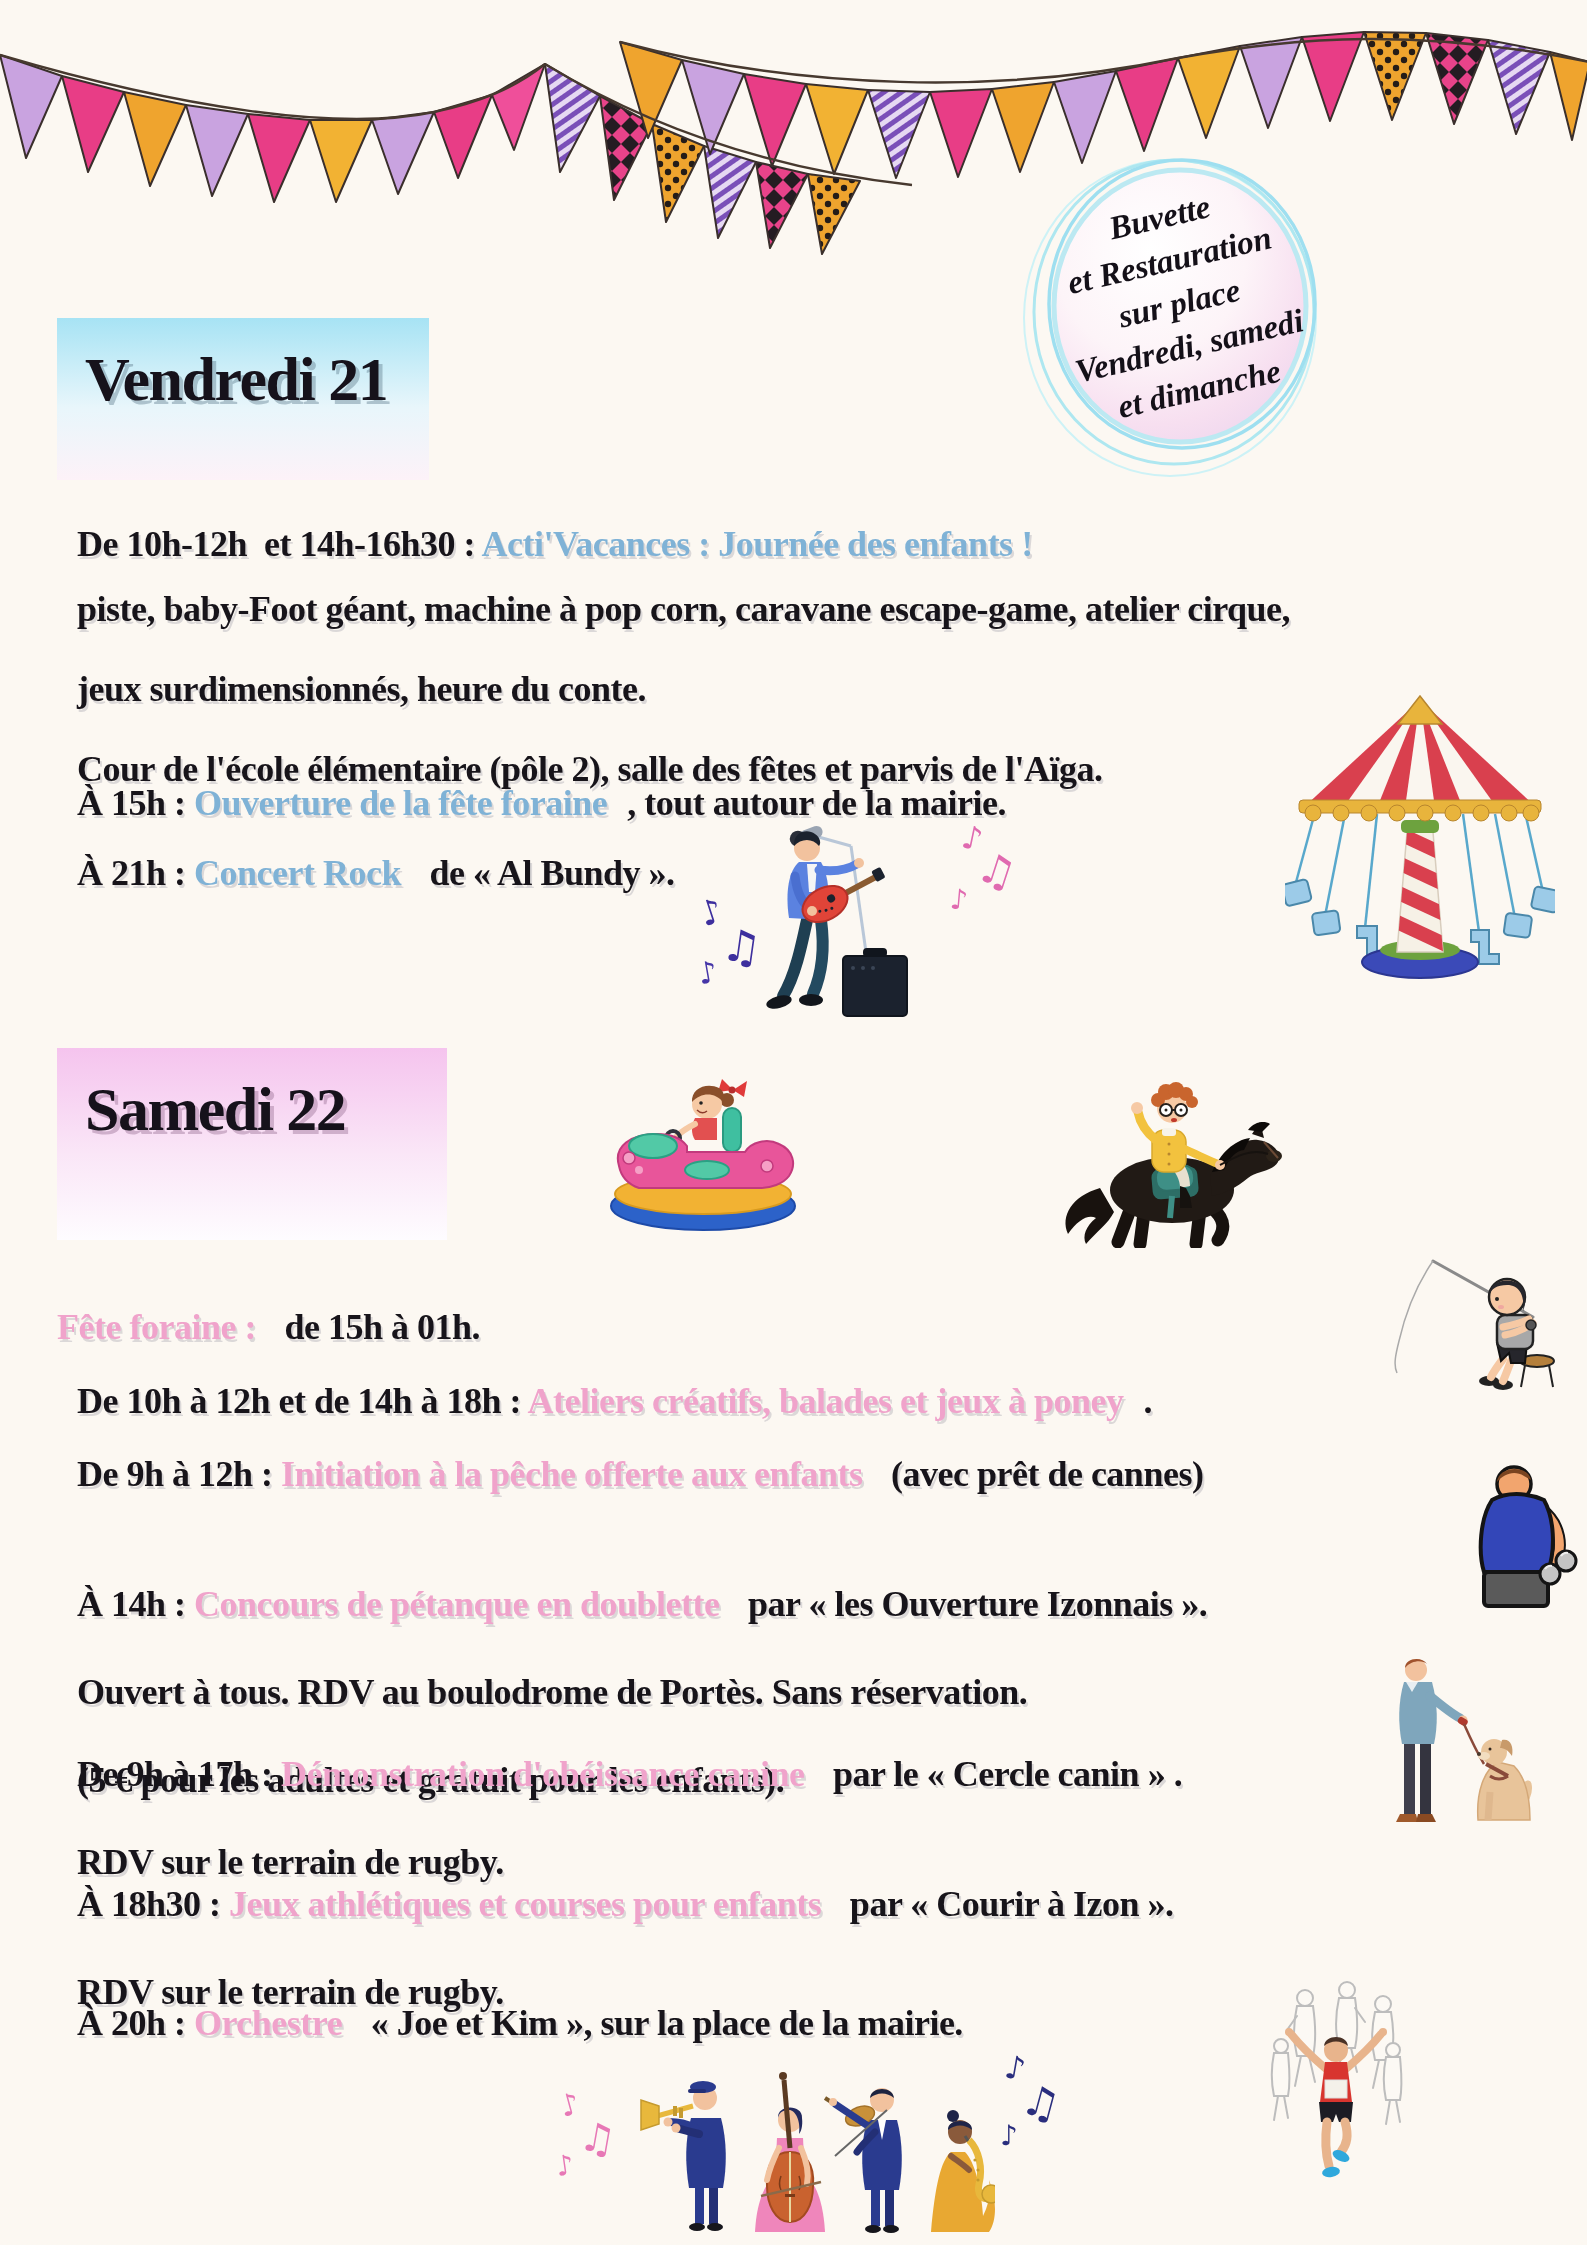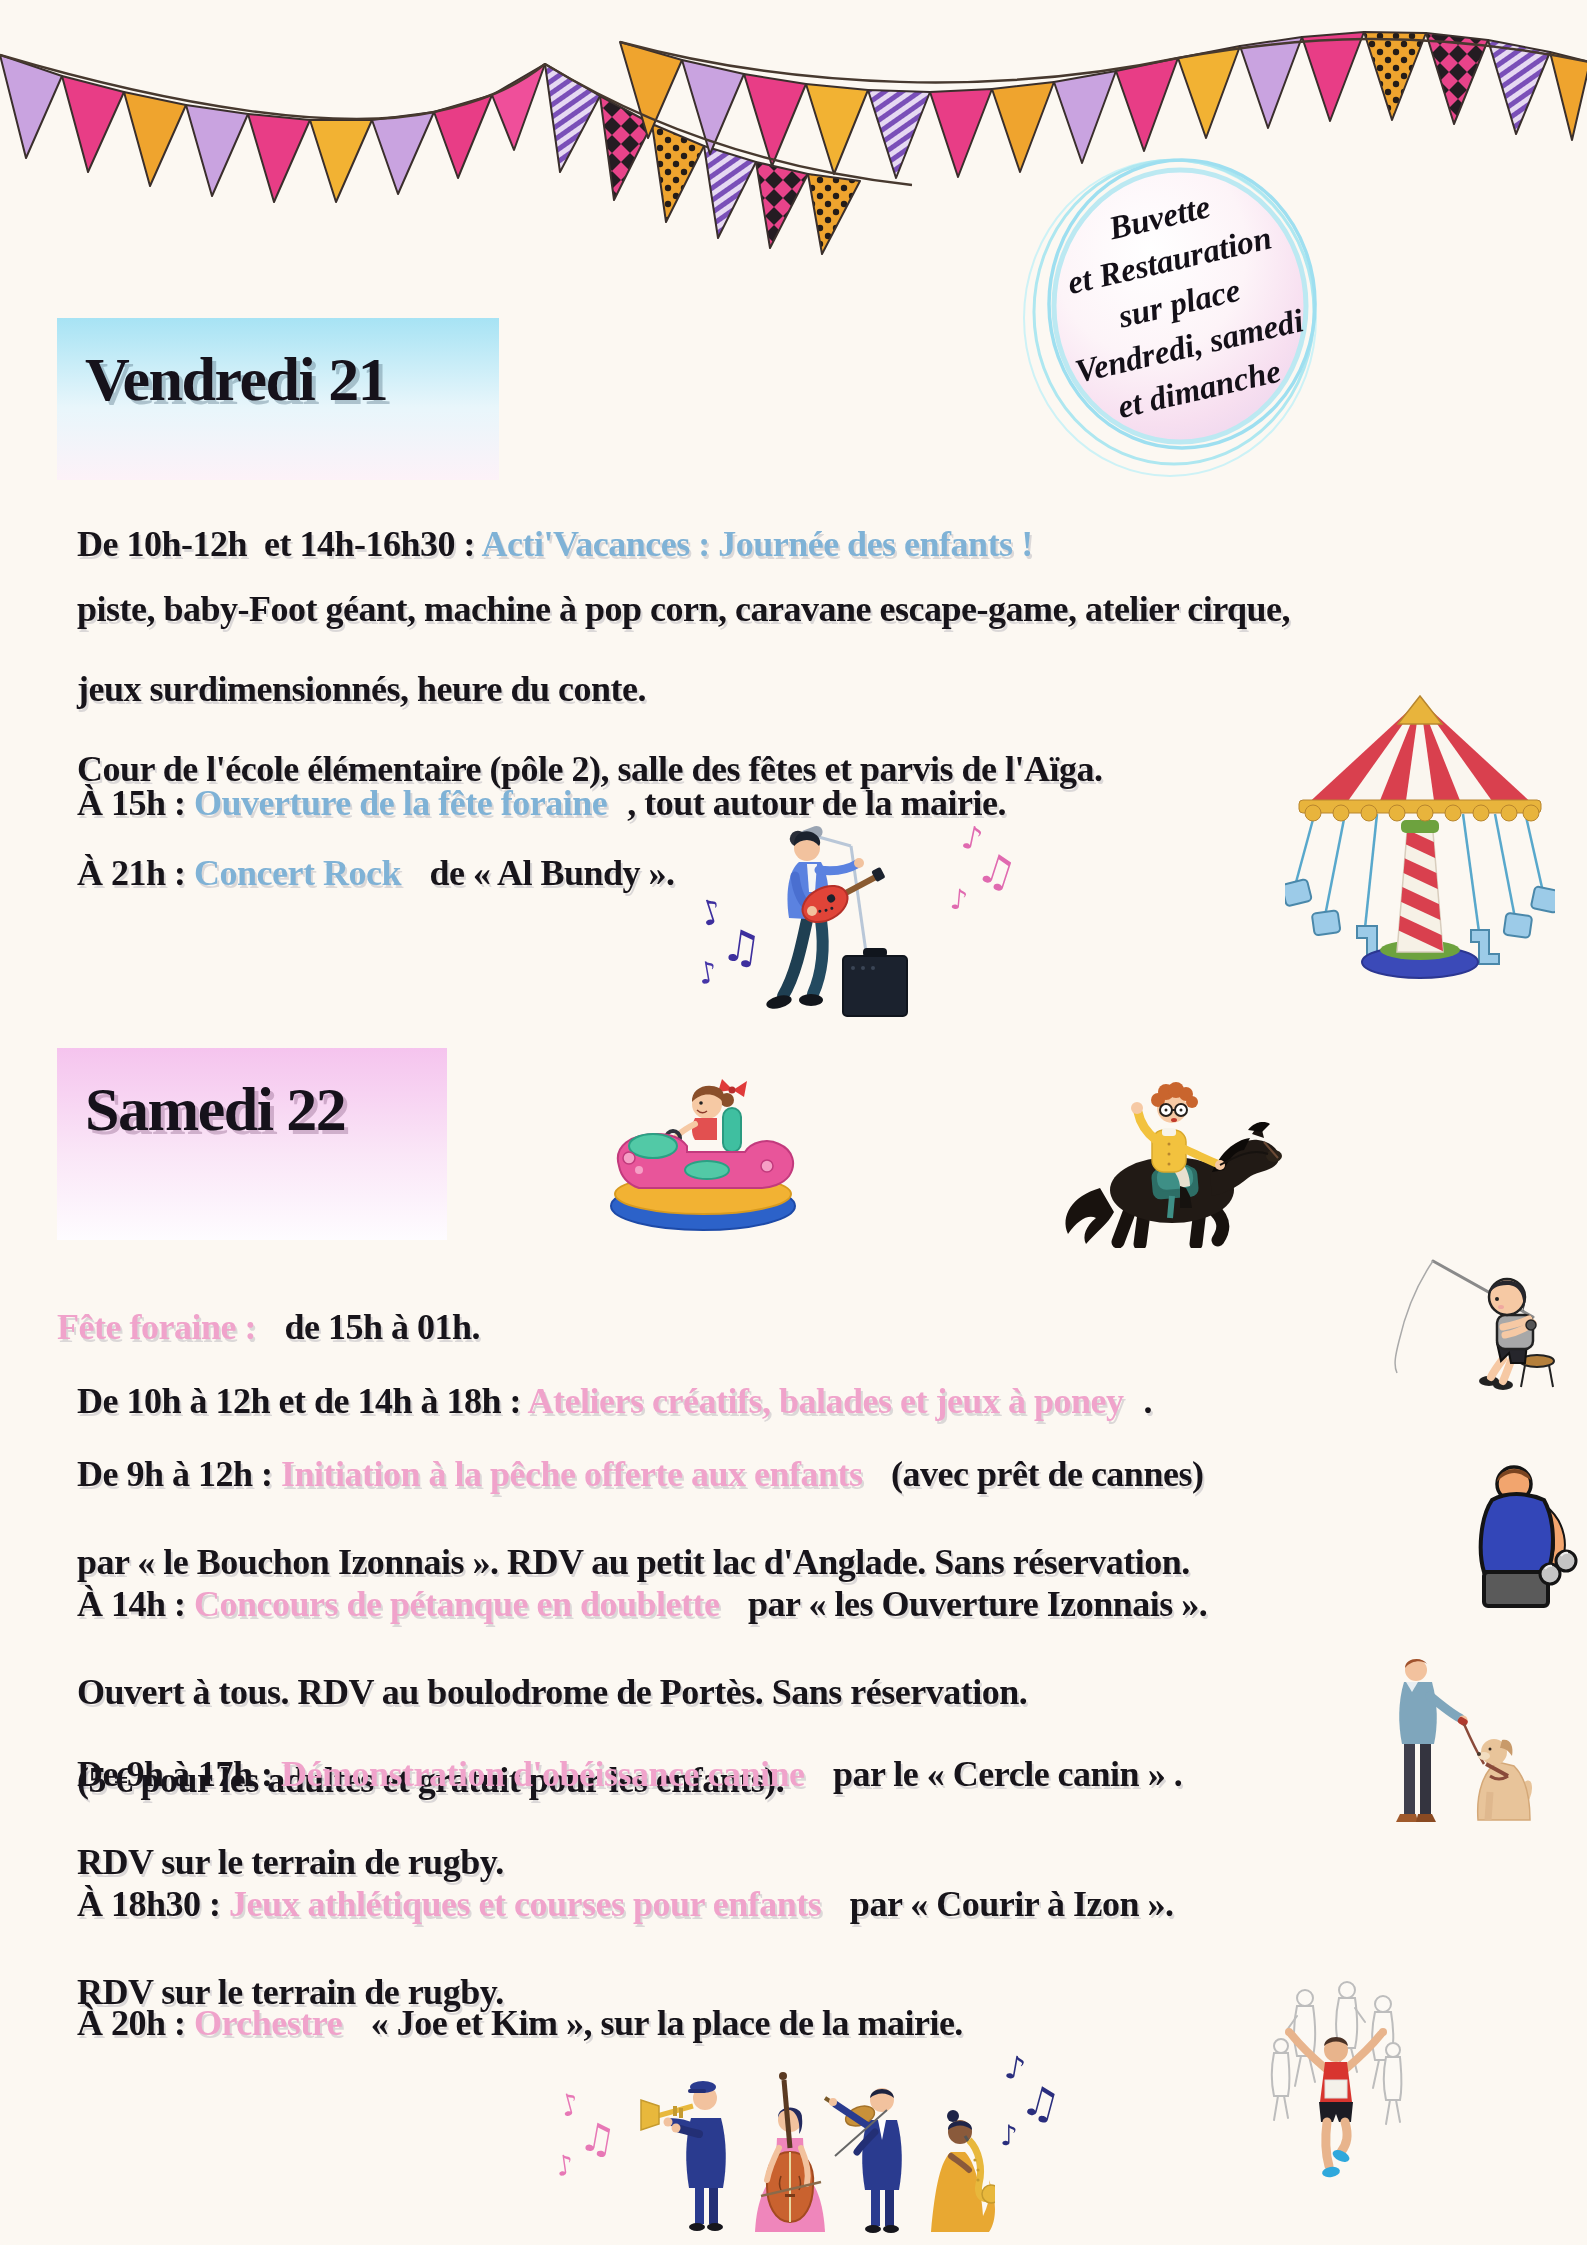--- a/index.html
+++ b/index.html
@@ -21,21 +21,21 @@
     white-space:pre;
   }
   .tight .line{line-height:44px;}
   .lh52 .line{line-height:52px;}
   .seg.plain{color:var(--text,#17141a);margin-left:20px;}
   .seg.blue{color:var(--blue,#7fb2d6);}
   .seg.pink{color:var(--pink,#f0a3cb);}
   
   .day-box{position:absolute;left:57px;}
   .day-box.vendredi{
-    top:318px;width:442px;height:162px;
+    top:318px;width:372px;height:162px;
     background:linear-gradient(180deg,var(--vendredi-gradient-top,#a7e3f4) 0%,#e8f6fb 55%,#fdf2f8 100%);
   }
   .day-box.samedi{
     top:1048px;width:390px;height:192px;
     background:linear-gradient(180deg,var(--samedi-gradient-top,#f5c4ee) 0%,#fae6f7 55%,#fefcff 100%);
   }
   .day-title{
     font:700 62px/1 "Liberation Serif",serif;
     letter-spacing:-1.5px;
     color:#16121b;
@@ -342,21 +342,20 @@
   </div>
 
   <div class="block" style="top:1266px">
     <div class="line"><span class="seg pink">Fête foraine : </span><span class="seg plain">de 15h à 01h.</span></div>
   </div>
   <div class="block" style="top:1340px">
     <div class="line"><span class="seg plain">De 10h à 12h et de 14h à 18h : </span><span class="seg pink">Ateliers créatifs, balades et jeux à poney</span><span class="seg plain">.</span></div>
   </div>
   <div class="block lh52" style="top:1412px">
     <div class="line"><span class="seg plain">De 9h à 12h : </span><span class="seg pink">Initiation à la pêche offerte aux enfants </span><span class="seg plain">(avec prêt de cannes)</span></div>
-    <div class="line"><span class="seg plain">par « le Bouchon Izonnais ». RDV au petit lac d'Anglade. Sans réservation.</span></div>
   </div>
   <div class="block lh52" style="top:1542px">
     <div class="line"><span class="seg plain">À 14h : </span><span class="seg pink">Concours de pétanque en doublette </span><span class="seg plain">par « les Ouverture Izonnais ».</span></div>
     <div class="line"><span class="seg plain">Ouvert à tous. RDV au boulodrome de Portès. Sans réservation.</span></div>
     <div class="line"><span class="seg plain">(5 € pour les adultes et gratuit pour les enfants).</span></div>
   </div>
   <div class="block lh52" style="top:1712px">
     <div class="line"><span class="seg plain">De 9h à 17h : </span><span class="seg pink">Démonstration d'obéissance canine </span><span class="seg plain">par le « Cercle canin » .</span></div>
     <div class="line"><span class="seg plain">RDV sur le terrain de rugby.</span></div>
   </div>

